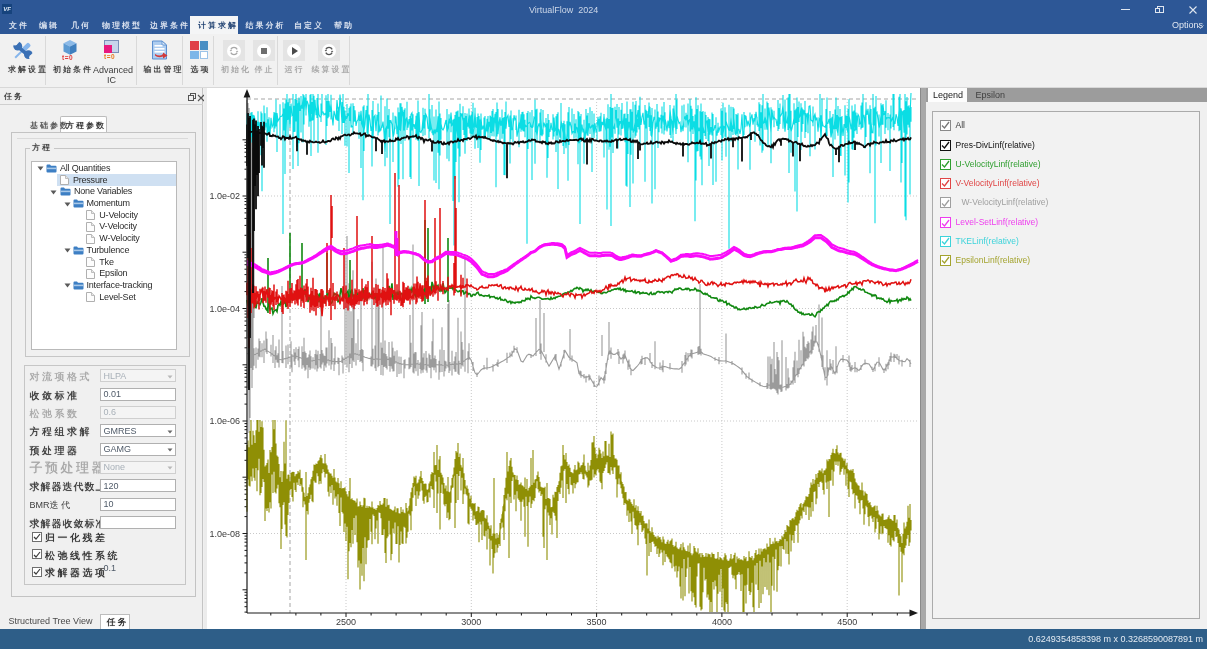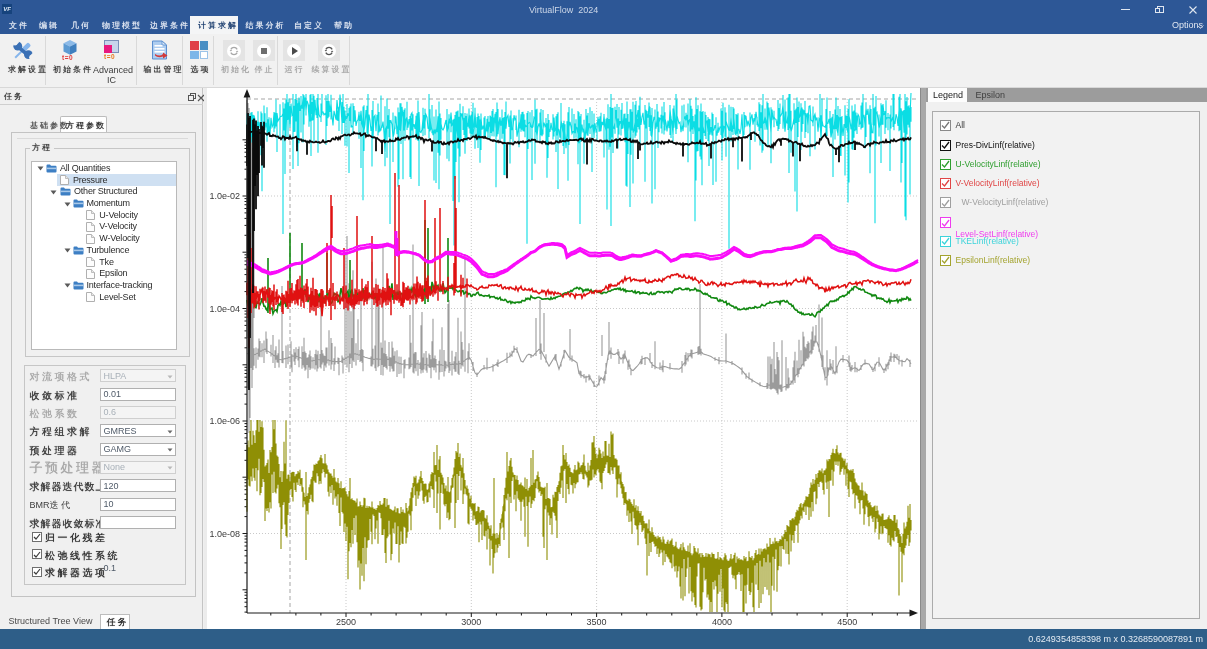--- a/index.html
+++ b/index.html
@@ -130,21 +130,21 @@
     <path d="M5.5 0.5 L5.5 3.5 L8.5 3.5" fill="#e8e8e8" stroke="#b0b0b0" stroke-width="0.8"></path>
   </svg>
 <div style="position:absolute;left:72.9px;top:174.6px;font-size:9px;color:#2b2b2b;white-space:nowrap;line-height:11px;letter-spacing:-0.2px">Pressure</div>
 <svg class="abs" style="left:50px;top:189.8px" width="7" height="5">
     <polygon points="0.5,0.5 6.5,0.5 3.5,4.5" fill="#5a5a5a"></polygon>
   </svg>
 <svg class="abs" style="left:60px;top:187.3px" width="11" height="9" viewBox="0 0 11 9">
     <path d="M0.5 1.5 Q0.5 0.5 1.5 0.5 L4 0.5 L5 1.8 L9.5 1.8 Q10.5 1.8 10.5 2.8 L10.5 7.5 Q10.5 8.5 9.5 8.5 L1.5 8.5 Q0.5 8.5 0.5 7.5 Z" fill="#3d7fc4"></path>
     <rect x="0.5" y="3.6" width="10" height="1.6" fill="#a8c8e8"></rect>
   </svg>
-<div style="position:absolute;left:74px;top:186.3px;font-size:9px;color:#2b2b2b;white-space:nowrap;line-height:11px;letter-spacing:-0.2px">Other Structured</div>
+<div style="position:absolute;left:74px;top:186.3px;font-size:9px;color:#2b2b2b;white-space:nowrap;line-height:11px;letter-spacing:-0.2px">None Variables</div>
 <svg class="abs" style="left:63.5px;top:201.5px" width="7" height="5">
     <polygon points="0.5,0.5 6.5,0.5 3.5,4.5" fill="#5a5a5a"></polygon>
   </svg>
 <svg class="abs" style="left:73px;top:199.0px" width="11" height="9" viewBox="0 0 11 9">
     <path d="M0.5 1.5 Q0.5 0.5 1.5 0.5 L4 0.5 L5 1.8 L9.5 1.8 Q10.5 1.8 10.5 2.8 L10.5 7.5 Q10.5 8.5 9.5 8.5 L1.5 8.5 Q0.5 8.5 0.5 7.5 Z" fill="#3d7fc4"></path>
     <rect x="0.5" y="3.6" width="10" height="1.6" fill="#a8c8e8"></rect>
   </svg>
 <div style="position:absolute;left:86.5px;top:198.0px;font-size:9px;color:#2b2b2b;white-space:nowrap;line-height:11px;letter-spacing:-0.2px">Momentum</div>
 <svg class="abs" style="left:86px;top:210.2px" width="9" height="10" viewBox="0 0 9 10">
     <path d="M0.5 0.5 H5.5 L8.5 3.5 V9.5 H0.5 Z" fill="#fdfdfd" stroke="#b0b0b0" stroke-width="1"></path>
@@ -309,21 +309,21 @@
 <div style="position:absolute;left:955.5px;top:177.5px;font-size:8.5px;color:#e04545;white-space:nowrap;line-height:10.5px;">V-VelocityLinf(relative)</div>
 <div class="abs" style="left:939.5px;top:197.1px;width:11px;height:11px;background:#fff;border:1px solid #9f9f9f"></div>
 <svg class="abs" style="left:941px;top:198.6px" width="9" height="9">
     <path d="M1 4.5L3.5 7L8 1" stroke="#9f9f9f" stroke-width="1.3" fill="none"></path>
   </svg>
 <div style="position:absolute;left:955.5px;top:197.1px;font-size:8.5px;color:#9f9f9f;white-space:nowrap;line-height:10.5px;margin-left:6px;">W-VelocityLinf(relative)</div>
 <div class="abs" style="left:939.5px;top:217.0px;width:11px;height:11px;background:#fff;border:1px solid #ee3cee"></div>
 <svg class="abs" style="left:941px;top:218.5px" width="9" height="9">
     <path d="M1 4.5L3.5 7L8 1" stroke="#ee3cee" stroke-width="1.3" fill="none"></path>
   </svg>
-<div style="position:absolute;left:955.5px;top:217.0px;font-size:8.5px;color:#ee3cee;white-space:nowrap;line-height:10.5px;margin-top:12px;">Level-SetLinf(relative)</div>
+<div style="position:absolute;left:955.5px;top:217.0px;font-size:8.5px;color:#ee3cee;white-space:nowrap;line-height:10.5px;">Level-SetLinf(relative)</div>
 <div class="abs" style="left:939.5px;top:235.7px;width:11px;height:11px;background:#fff;border:1px solid #3cd3da"></div>
 <svg class="abs" style="left:941px;top:237.2px" width="9" height="9">
     <path d="M1 4.5L3.5 7L8 1" stroke="#3cd3da" stroke-width="1.3" fill="none"></path>
   </svg>
 <div style="position:absolute;left:955.5px;top:235.7px;font-size:8.5px;color:#3cd3da;white-space:nowrap;line-height:10.5px;">TKELinf(relative)</div>
 <div class="abs" style="left:939.5px;top:254.7px;width:11px;height:11px;background:#fff;border:1px solid #a3a32e"></div>
 <svg class="abs" style="left:941px;top:256.2px" width="9" height="9">
     <path d="M1 4.5L3.5 7L8 1" stroke="#a3a32e" stroke-width="1.3" fill="none"></path>
   </svg>
 <div style="position:absolute;left:955.5px;top:254.7px;font-size:8.5px;color:#a3a32e;white-space:nowrap;line-height:10.5px;">EpsilonLinf(relative)</div>

